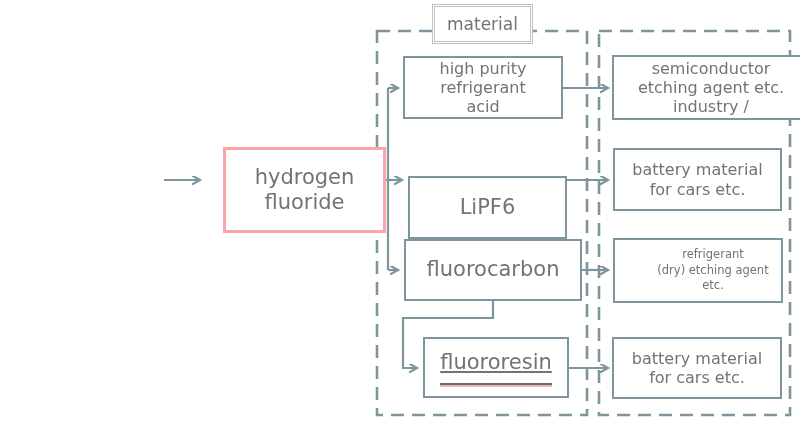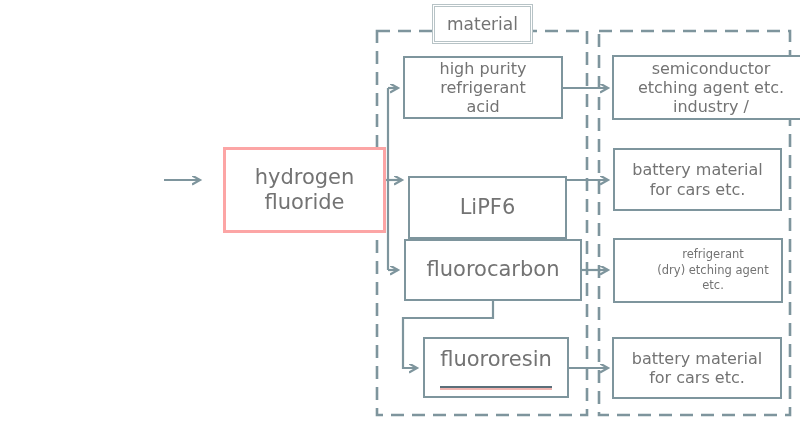--- a/index.html
+++ b/index.html
@@ -51,21 +51,22 @@
   .n-ep1{left:612px;top:55px;width:198px;height:65px;}
   .n-ep2{left:613px;top:148px;width:169px;height:63px;}
   .n-ep3{left:613px;top:238px;width:170px;height:65px;padding-left:30px;}
   .n-ep4{left:612px;top:337px;width:170px;height:62px;}
   .l-material{left:432px;top:4px;width:101px;height:40px;}
   .l-end{left:644px;top:2px;width:102px;height:46px;}
   .underlined{
     display:inline-block;
     border-bottom:2px solid #5a6f7a;
     box-shadow:0 2px 0 #f0b4b0;
-    padding-bottom:14px;
+    padding-bottom:8px;
+    text-decoration:underline;
   }
 </style>
 </head>
 <body>
 
 <div class="stage">
 
   <svg class="wires" viewBox="0 0 800 427" aria-hidden="true">
     <defs>
       <marker id="arrow" markerUnits="userSpaceOnUse" markerWidth="12" markerHeight="12" refX="8" refY="4.5" orient="auto">

